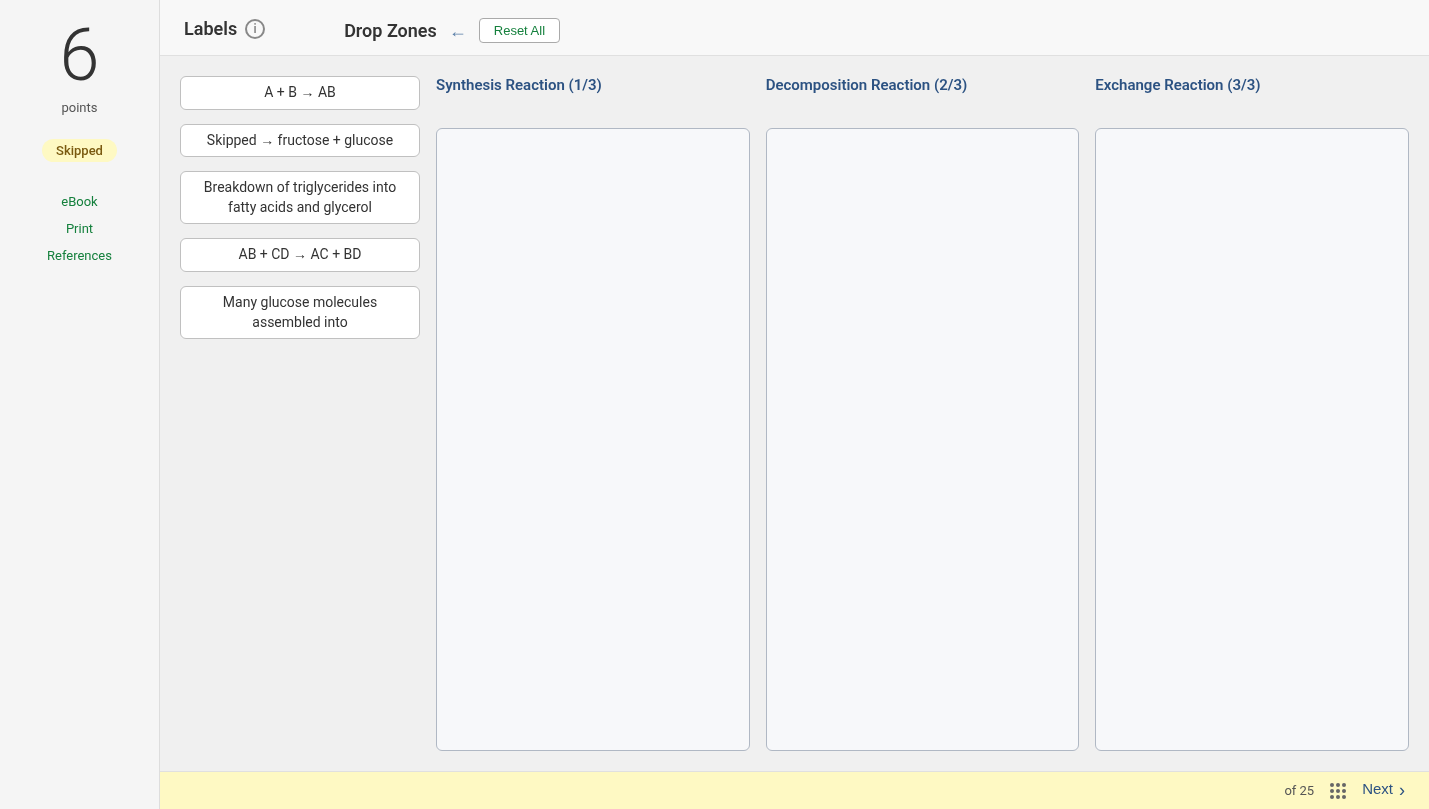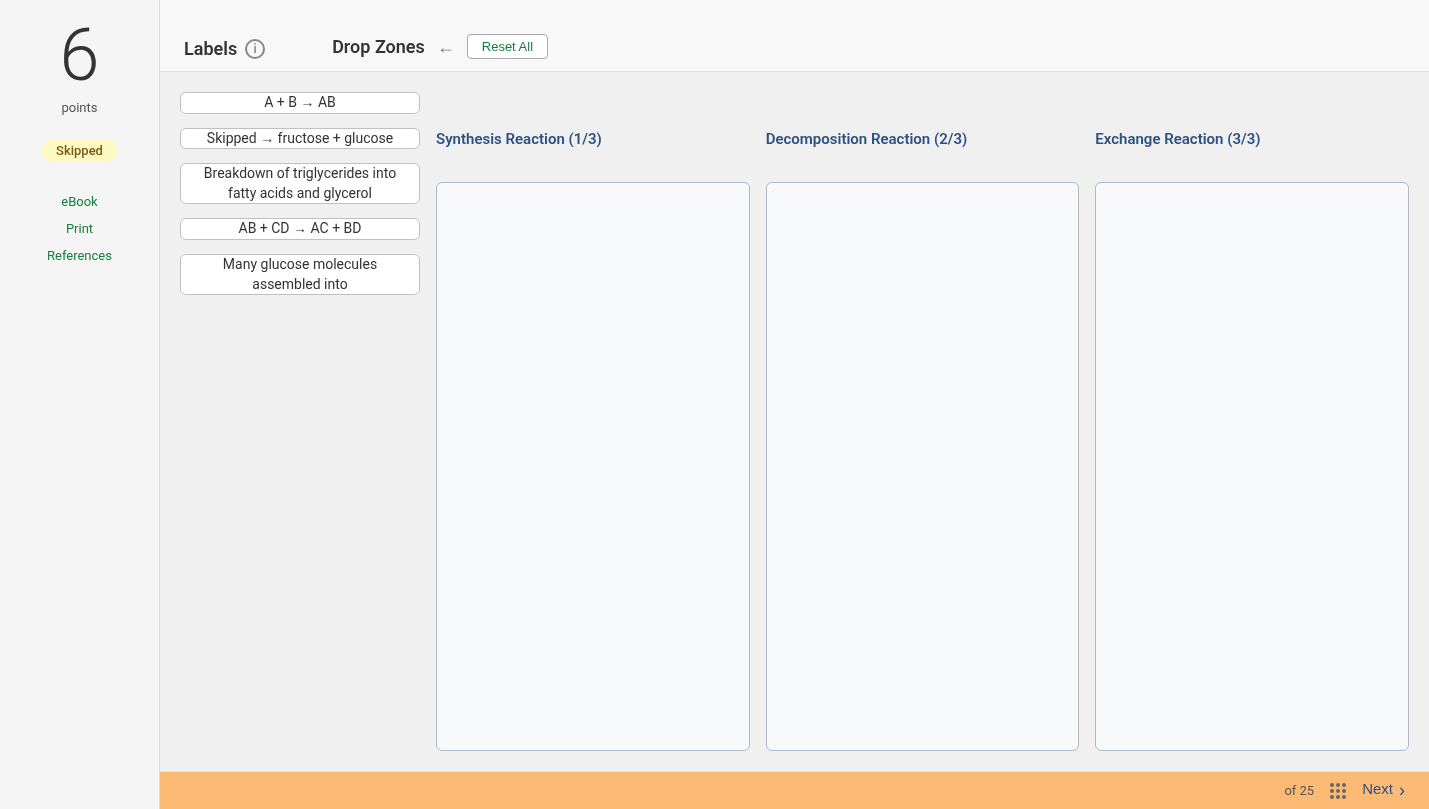--- a/index.html
+++ b/index.html
@@ -66,23 +66,23 @@
       flex: 1;
       display: flex;
       flex-direction: column;
       padding: 0;
       overflow: hidden;
     }
 
     
     .top-bar {
       display: flex;
-      align-items: flex-end;
-      padding: 34px 24px 12px;
-      gap: 36px;
+      align-items: flex-start;
+      padding: 18px 24px 12px;
+      gap: 48px;
       border-bottom: 1px solid #e0e0e0;
       background: #f8f8f8;
     }
 
     .labels-section {
       display: flex;
       align-items: center;
       gap: 8px;
       font-size: 18px;
       font-weight: 600;
@@ -143,41 +143,40 @@
       min-width: 240px;
       display: flex;
       flex-direction: column;
       gap: 14px;
     }
 
     .label-card {
       background: #fff;
       border: 1.5px solid #c0c0c0;
       border-radius: 6px;
-      padding: 0 16px;
+      padding: 6px 16px;
       font-size: 14px;
       color: #333;
       text-align: center;
       cursor: grab;
       line-height: 1.4;
     }
 
     
     .drop-zones-area {
       flex: 1;
       display: flex;
       gap: 16px;
     }
 
     .drop-zone-column {
       flex: 1;
       display: flex;
       flex-direction: column;
       gap: 8px;
-      margin-top: 38px;
     }
 
     .drop-zone-header {
       font-size: 15px;
       font-weight: 600;
       color: #2c5282;
       line-height: 1.3;
       min-height: 44px;
     }
 
@@ -189,21 +188,21 @@
       min-height: 400px;
     }
 
     
     .bottom-bar {
       display: flex;
       align-items: center;
       justify-content: flex-end;
       padding: 8px 24px;
       border-top: 1px solid #e0e0e0;
-      background: #fdba74;
+      background: #fef9c3;
       gap: 16px;
     }
 
     .page-counter {
       font-size: 13px;
       color: #555;
     }
 
     .grid-dot {
       width: 4px;

